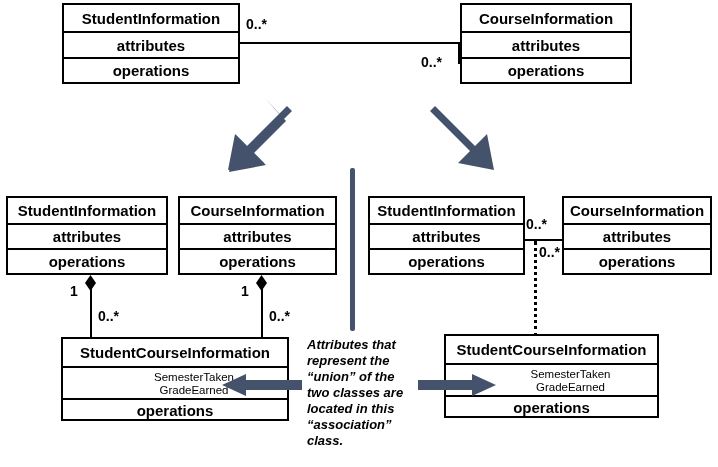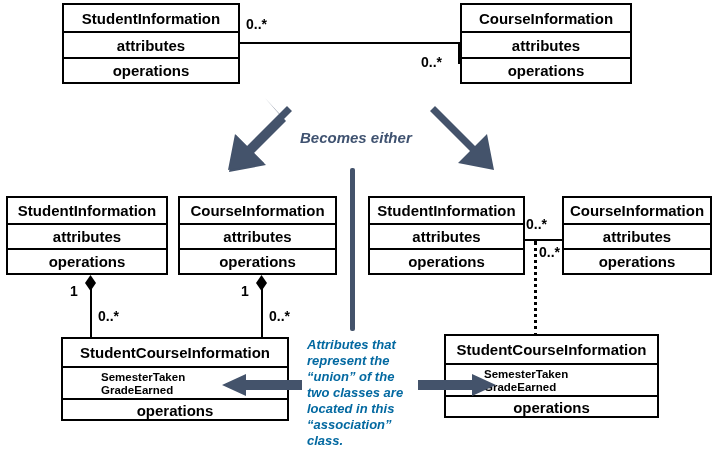--- a/index.html
+++ b/index.html
@@ -39,25 +39,25 @@
   }
   .uml-name   { font-size: 15px; }
   .uml-attrs  { font-size: 15px; text-align: right; }
   .uml-ops    { font-size: 15px; }
 
   
   .uml-attrlist {
     box-sizing: border-box;
     width: 100%;
     border-top: 2px solid #000000;
-    font-weight: bold;
+    font-weight: normal;
     font-size: 11.5px;
     line-height: 13px;
     color: #000000;
-    text-align: left;
+    text-align: center;
     padding: 3px 0 3px 38px;
     white-space: pre-line;
   }
 
   
   .hline {
     position: absolute;
     background: #000000;
     height: 2px;
   }
@@ -97,21 +97,21 @@
     font-weight: bold;
     font-style: italic;
     color: #3f5270;
     white-space: nowrap;
   }
   .note-text {
     position: absolute;
     font-size: 13px;
     font-weight: bold;
     font-style: italic;
-    color: #0369a1;
+    color: #000000;
     line-height: 16px;
     white-space: pre-line;
   }
   .divider-bar {
     position: absolute;
     background: #44536b;
     border-radius: 2px;
   }
   .big-arrow { position: absolute; }
 </style>
@@ -140,21 +140,20 @@
 
   <svg class="big-arrow" style="left:224px; top:96px;" width="70" height="78" viewBox="0 0 70 78">
     <polygon points="47,2 68,25 36,57 48,69 11,76 18,39 30,51 62,19" fill="#44536b" transform="translate(-6,0)"></polygon>
     <polygon points="53,0 68,15 28,55 40,67 4,74 11,38 23,50 63,10" fill="#44536b"></polygon>
   </svg>
 
   <svg class="big-arrow" style="left:428px; top:96px;" width="70" height="78" viewBox="0 0 70 78">
     <polygon points="17,0 2,15 42,55 30,67 66,74 59,38 47,50 7,10" fill="#44536b"></polygon>
   </svg>
 
-  <div class="becomes-label" style="left:300px; top:129px;">Becomes either</div>
 
   <div class="divider-bar" style="left:350px; top:168px; width:5px; height:163px;"></div>
 
   <div class="uml-box" style="left:6px; top:196px; width:162px; height:79px;">
     <div class="uml-row uml-name" style="height:25px;">StudentInformation</div>
     <div class="uml-row uml-attrs divided" style="height:25px;">attributes</div>
     <div class="uml-row uml-ops divided" style="height:25px;">operations</div>
   </div>
 
   <div class="uml-box" style="left:178px; top:196px; width:159px; height:79px;">

